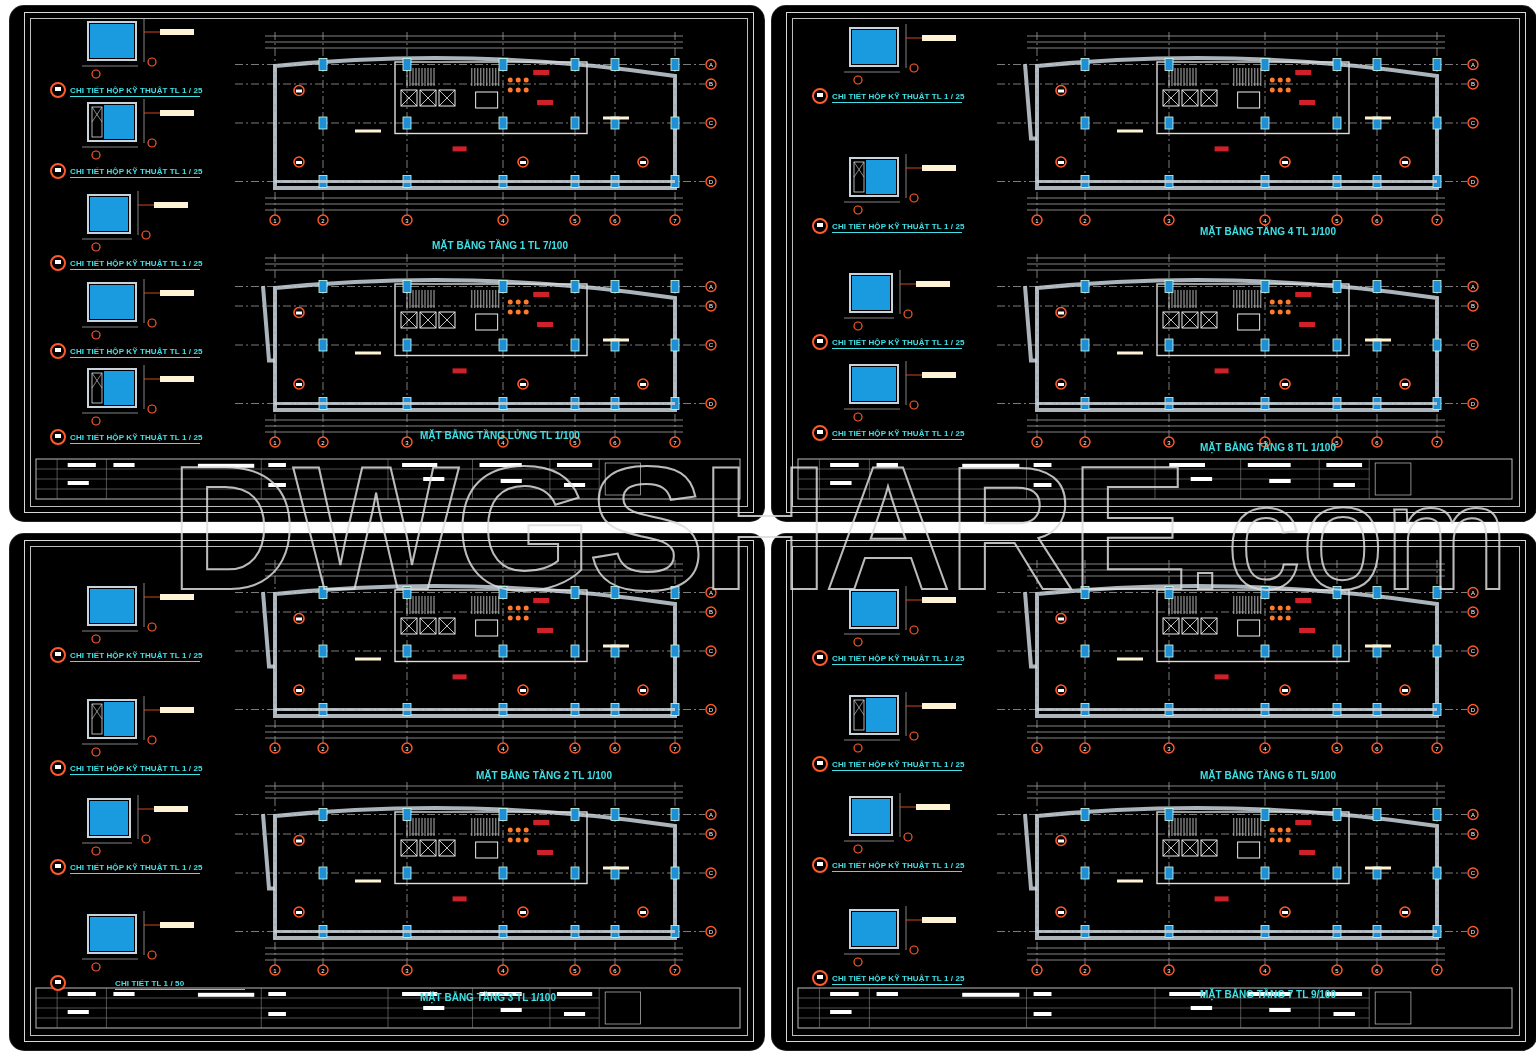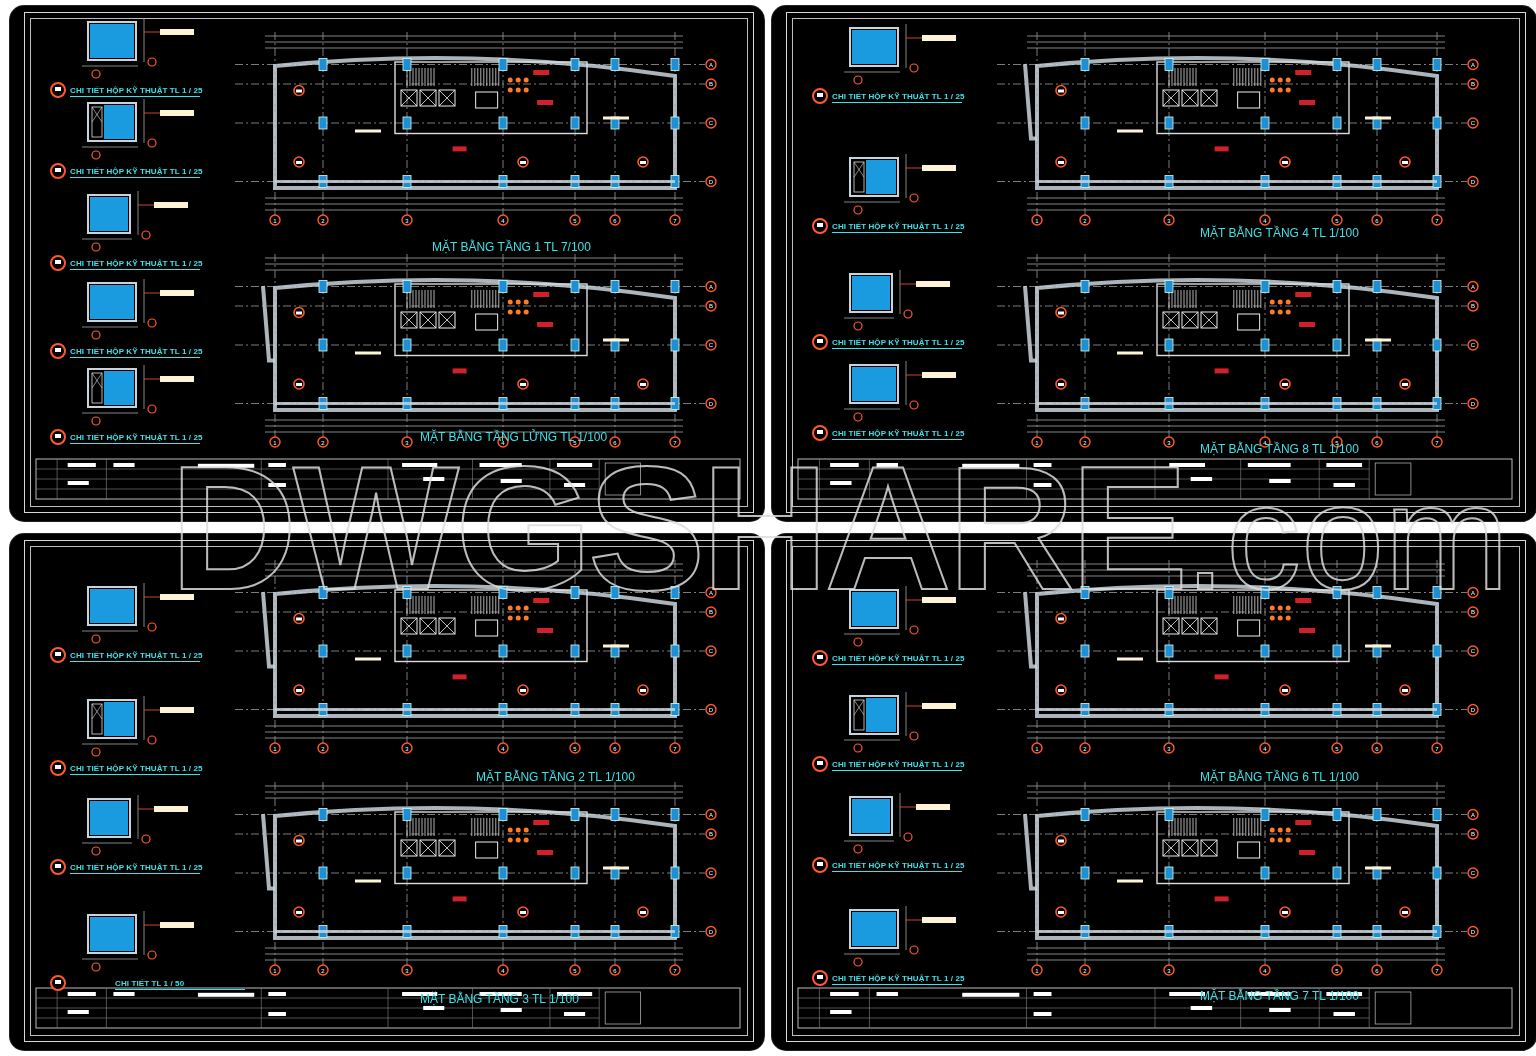--- a/index.html
+++ b/index.html
@@ -9,21 +9,21 @@
     box-shadow: 0 0 0 1px #222;
   }
   .sheet svg { position:absolute; left:0; top:0; }
   .frame-outer { position:absolute; border:1.5px solid #d8d8d8; }
   .frame-inner { position:absolute; border:1px solid #bdbdbd; }
   .detail-title {
     position:absolute; color:#3fe0e6; font-weight:bold; font-size:8px; letter-spacing:0.1px;
     white-space:nowrap; border-bottom:1px solid #3fe0e6; padding-bottom:1px;
   }
   .plan-title {
-    position:absolute; color:#3fe0e6; font-weight:normal; font-size:12px; white-space:nowrap;
+    position:absolute; color:#3fe0e6; font-weight:bold; font-size:10px; white-space:nowrap;
   }
   .tag {
     position:absolute; width:16px; height:16px; border:2px solid #ff5a2a; border-radius:50%;
     box-sizing:border-box; background:#000;
   }
   .tag::after { content:""; position:absolute; left:3px; top:3px; width:6px; height:4px; background:#fff; }
   .watermark {
     position:absolute; left:170px; top:440px; font-family:Liberation Sans, sans-serif; font-weight:bold;
     font-size:176px; letter-spacing:-4px; color:transparent; -webkit-text-stroke:2px rgba(220,220,220,0.85);
     white-space:nowrap; pointer-events:none; line-height:1;
@@ -1274,18 +1274,18 @@
         </g>
       </svg>
       <div class="tag" style="left: 40px; top: 116px;"></div>
       <div class="detail-title" style="left: 60px; top: 120px; width: 130px;">CHI TIẾT HỘP KỸ THUẬT TL 1 / 25</div>
       <div class="tag" style="left: 40px; top: 222px;"></div>
       <div class="detail-title" style="left: 60px; top: 226px; width: 130px;">CHI TIẾT HỘP KỸ THUẬT TL 1 / 25</div>
       <div class="tag" style="left: 40px; top: 323px;"></div>
       <div class="detail-title" style="left: 60px; top: 327px; width: 130px;">CHI TIẾT HỘP KỸ THUẬT TL 1 / 25</div>
       <div class="tag" style="left: 40px; top: 436px;"></div>
       <div class="detail-title" style="left: 60px; top: 440px; width: 130px;">CHI TIẾT HỘP KỸ THUẬT TL 1 / 25</div>
-      <div class="plan-title" style="left: 428px; top: 236px;">MẶT BẰNG TẦNG 6 TL 1/100</div>
-      <div class="plan-title" style="left: 428px; top: 455px;">MẶT BẰNG TẦNG 7 TL 1/100</div>
+      <div class="plan-title" style="left: 428px; top: 236px;">MẶT BẰNG TẦNG 6 TL 5/100</div>
+      <div class="plan-title" style="left: 428px; top: 455px;">MẶT BẰNG TẦNG 7 TL 9/100</div>
     </div>
   </div>
 
 <div class="watermark"><span>DWGSHARE</span><span class="com">.com</span></div>
 
 </body></html>

